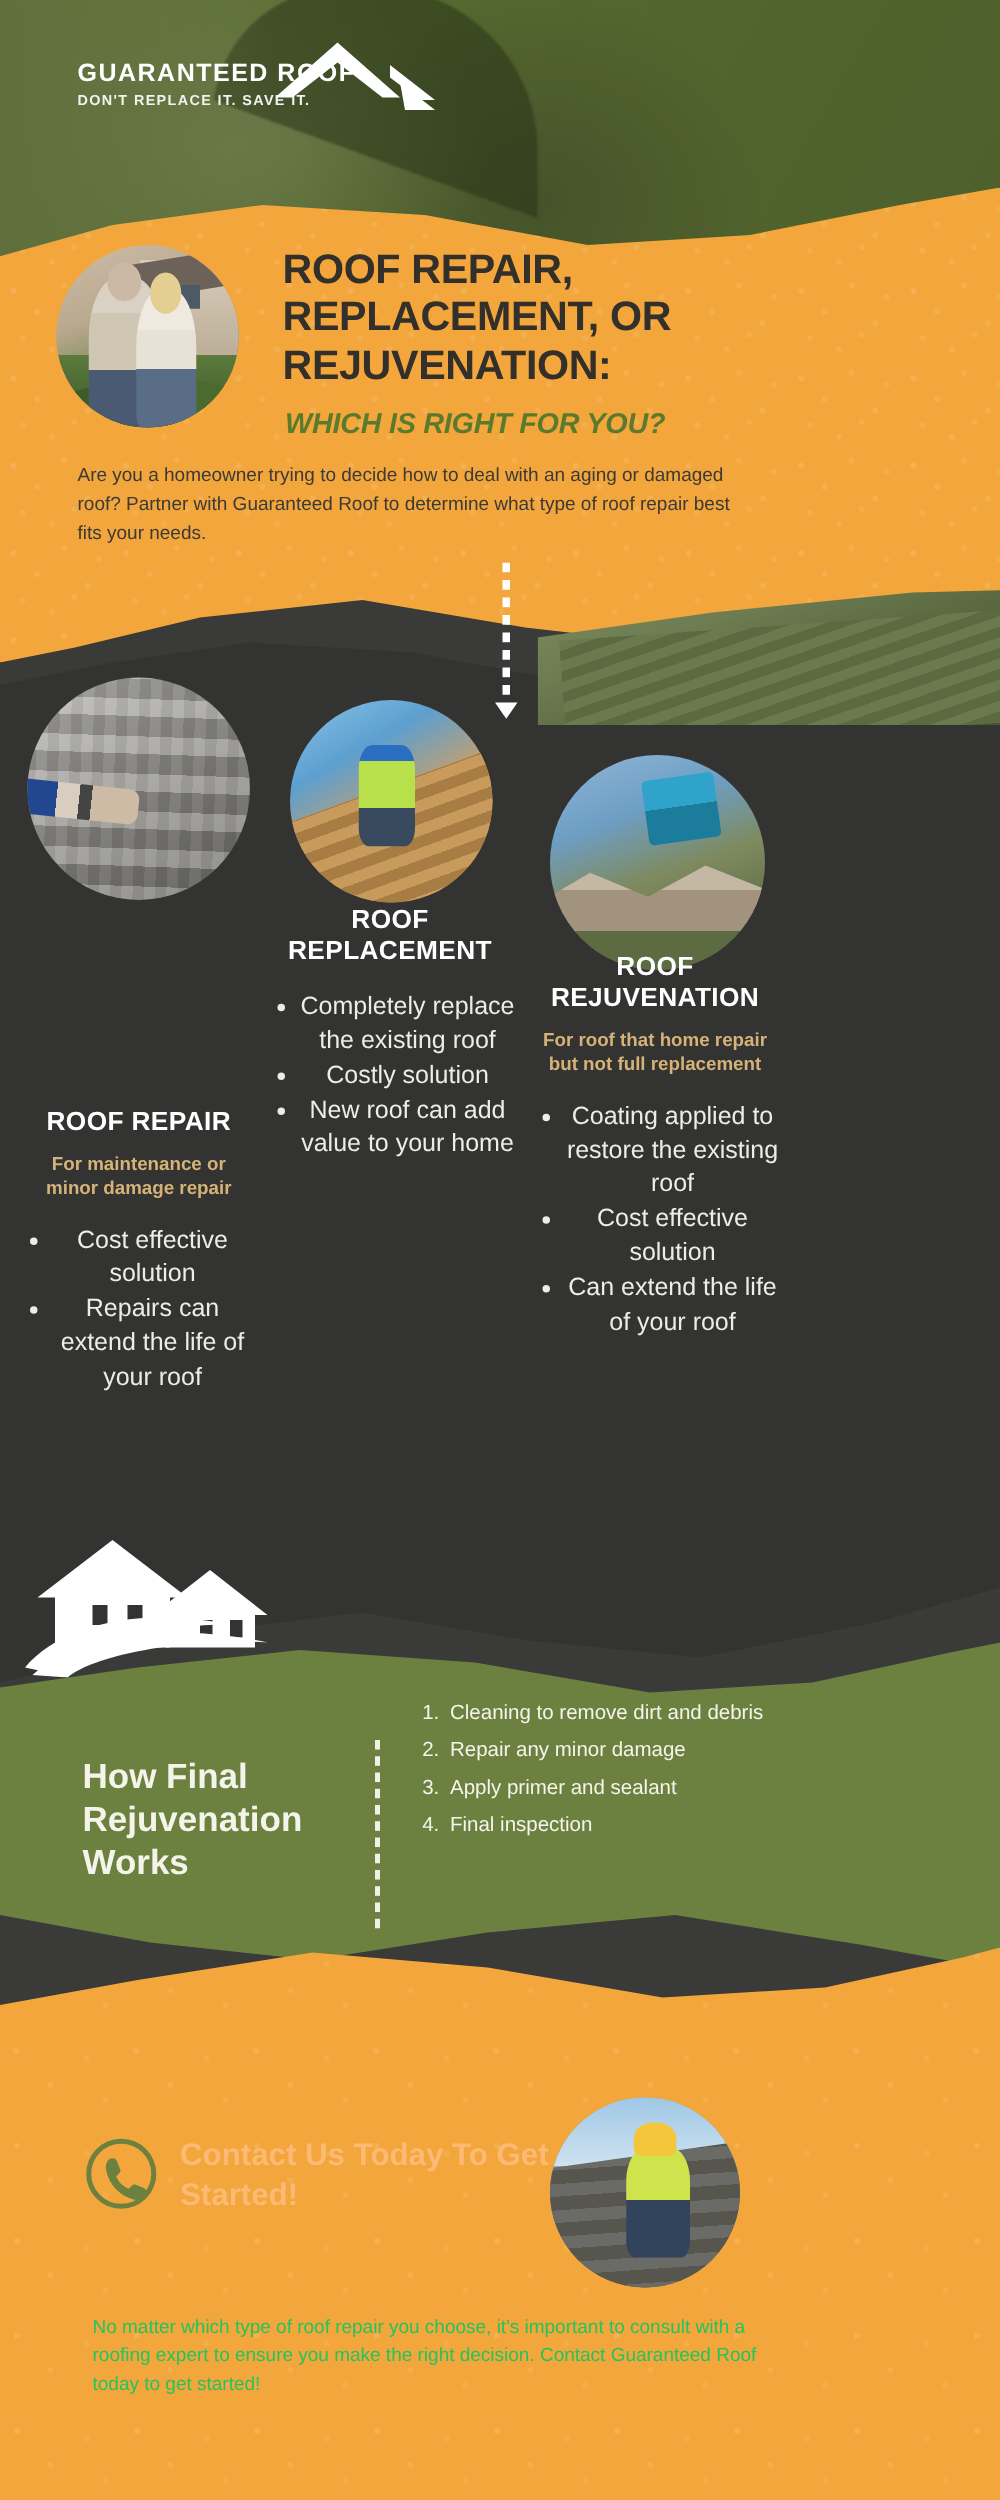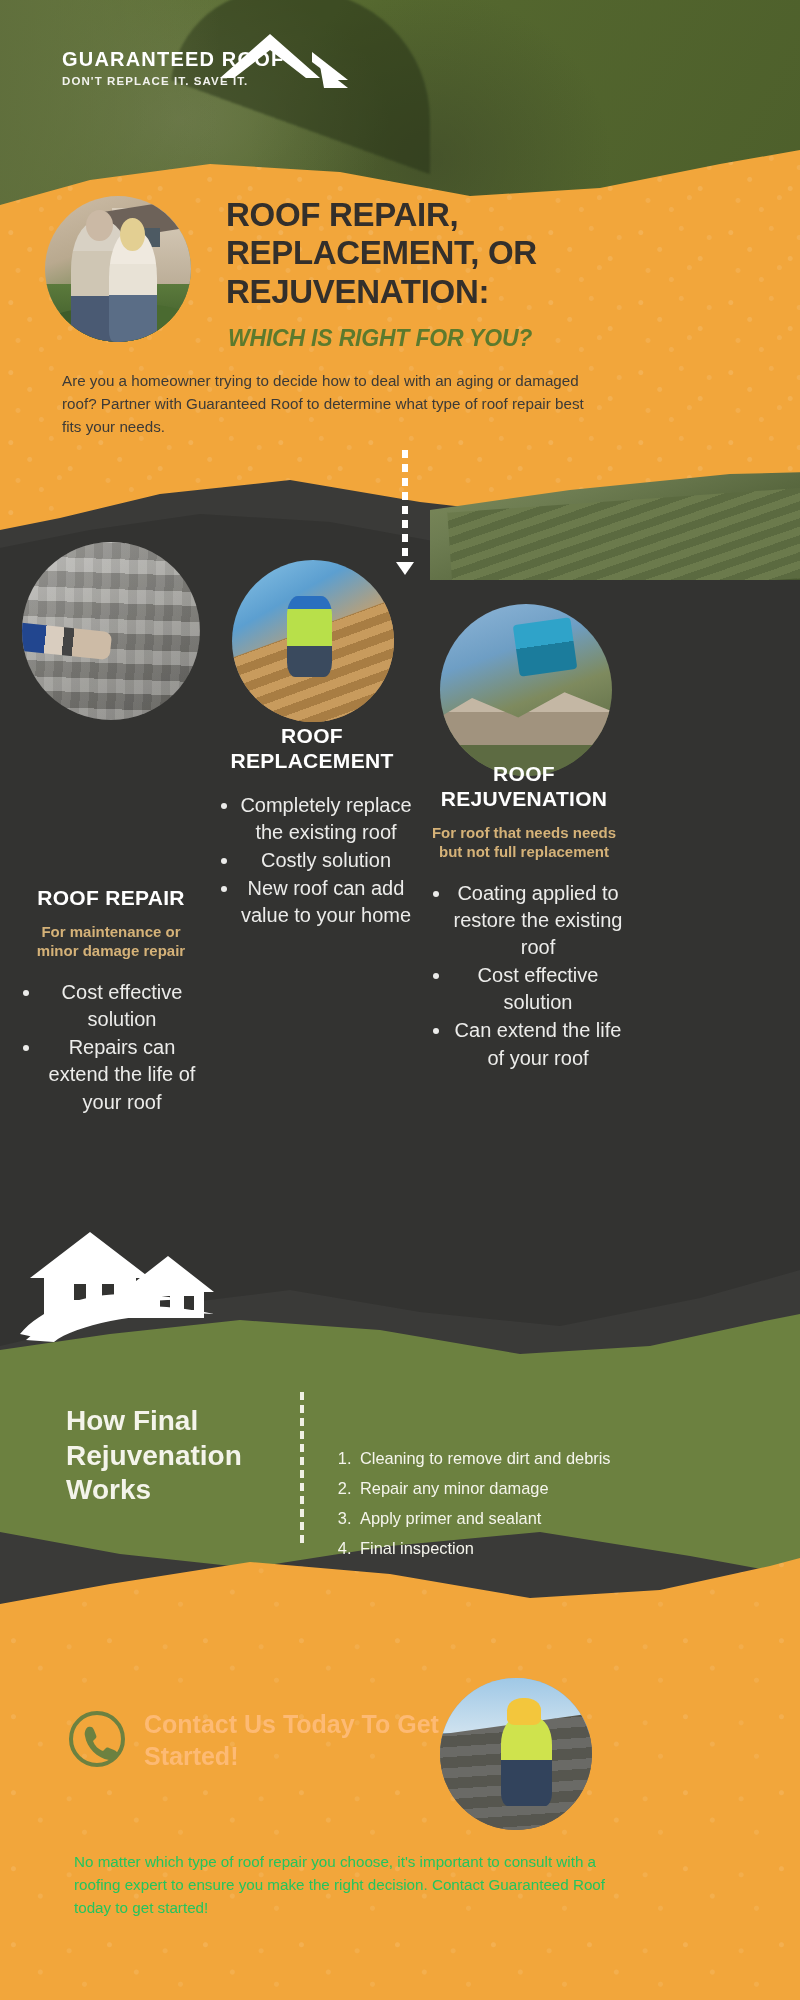--- a/index.html
+++ b/index.html
@@ -227,21 +227,21 @@
   .works-title {
     position:absolute; left:66px; top:1404px; width:230px; z-index:9;
     font-size:28px; font-weight:bold; color:#f4f4ea; line-height:1.24;
   }
   .dotted-div {
     position:absolute; left:300px; top:1392px; width:4px; height:156px; z-index:9;
     background-image:linear-gradient(#f0f0e4 58%, transparent 0);
     background-size:4px 13px; background-repeat:repeat-y;
   }
   .steps {
-    position:absolute; left:330px; top:1444px; width:300px; z-index:9;
+    position:absolute; left:330px; top:1356px; width:300px; z-index:9;
     margin:0; padding-left:26px;
     font-size:16.4px; color:#f5f5ec; line-height:1.82;
   }
   .steps li { padding-left:4px; }
 
   
   .orange-footer {
     position:absolute; left:0; top:1548px; width:800px; height:452px;
     background:#f2a63b;
     -webkit-clip-path: polygon(0 56px, 110px 36px, 250px 14px, 390px 26px, 530px 50px, 660px 42px, 770px 18px, 800px 10px, 800px 452px, 0 452px);
@@ -346,21 +346,21 @@
     <div class="card-title">ROOF REPLACEMENT</div>
     <ul class="card-list">
       <li>Completely replace the existing roof</li>
       <li>Costly solution</li>
       <li>New roof can add value to your home</li>
     </ul>
   </div>
 
   <div class="card c3">
     <div class="card-title">ROOF REJUVENATION</div>
-    <div class="card-sub">For roof that needs needs but not full replacement</div>
+    <div class="card-sub">For roof that home repair but not full replacement</div>
     <ul class="card-list">
       <li>Coating applied to restore the existing roof</li>
       <li>Cost effective solution</li>
       <li>Can extend the life of your roof</li>
     </ul>
   </div>
 
   <div class="green-band"></div>
 
   <svg class="house-logo" viewBox="0 0 250 120">

